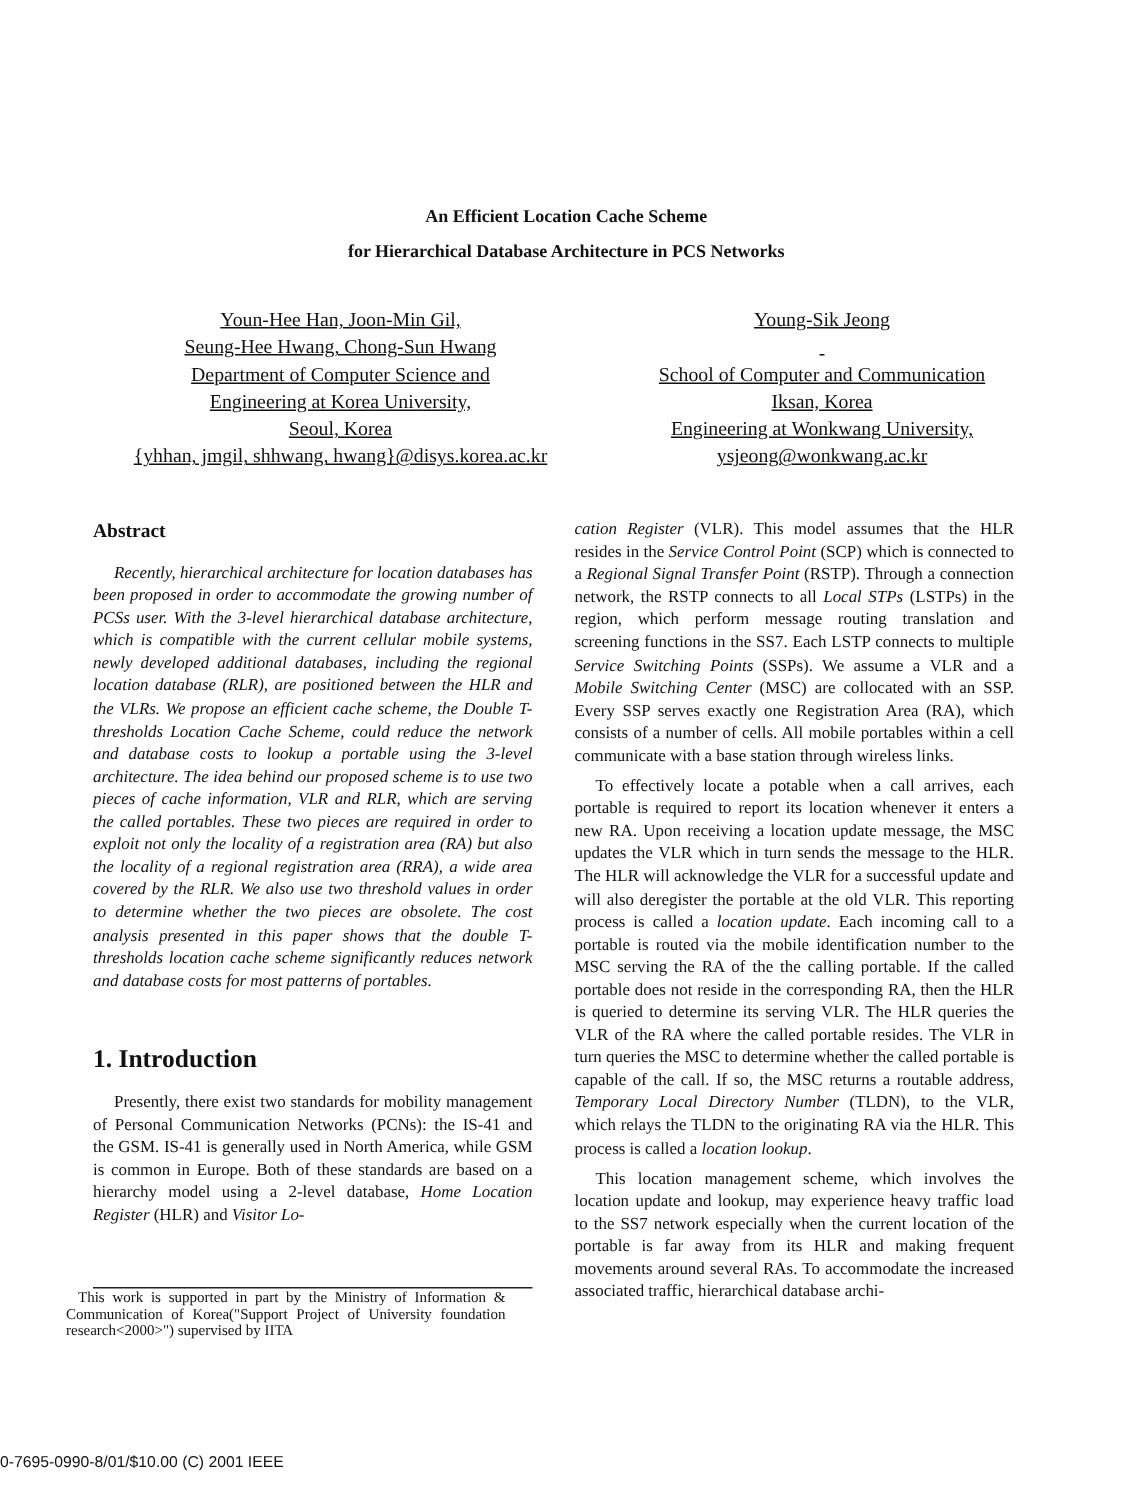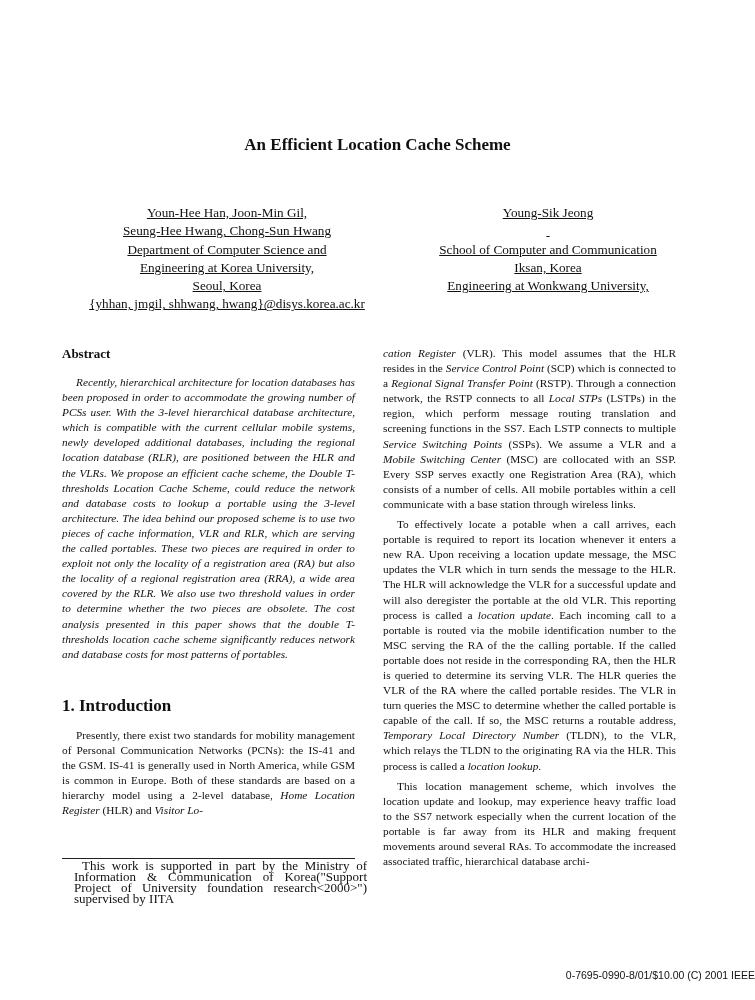--- a/index.html
+++ b/index.html
@@ -1,57 +1,59 @@
 <!DOCTYPE html>
 <html><head>
 <meta charset="utf-8">
 <style>
   html, body { margin: 0; padding: 0; background: #ffffff; }
   body { width: 755px; height: 1000px; position: relative; overflow: hidden; color: #111; font-family: "Liberation Serif", serif; }
-  .title { position: absolute; top: 133px; left: 0; width: 755px; text-align: center; font-weight: bold; font-size: 17px; line-height: 23px; }
+  .title { position: absolute; top: 133px; left: 0; width: 755px; text-align: center; font-weight: bold; font-size: 12px; line-height: 23px; }
   .authors { position: absolute; top: 204px; font-size: 13.2px; line-height: 18.3px; text-align: center; }
   .authors.left { left: 62px; width: 330px; }
   .authors.right { left: 398px; width: 300px; }
   .authors .line { display: block; white-space: nowrap; text-decoration: underline; }
   .col { position: absolute; top: 346px; width: 293px; font-size: 11.3px; line-height: 15.1px; }
   .col.left { left: 62px; }
   .col.right { left: 383px; top: 346px; }
   .h-abstract { text-align: left; font-weight: bold; font-size: 13px; margin: 0 0 13px 0; line-height: 16px; }
   .abstract { font-style: italic; text-align: justify; text-indent: 14px; margin: 0; hyphens: manual; }
   .h-intro { font-weight: bold; font-size: 17px; line-height: 16px; margin: 36px 0 14px 0; }
   p { margin: 0; text-align: justify; text-indent: 14px; }
   p + p { margin-top: 5px; }
   .noindent { text-indent: 0; }
   em { font-style: italic; }
   .footnote-rule { position: absolute; left: 62px; top: 858px; width: 293px; border-top: 1px solid #222; }
-  .footnote { position: absolute; left: 74px; top: 860px; width: 293px; font-size: 13px; line-height: 11px; text-align: justify; text-indent: 8px; }
-  .copyright { position: absolute; top: 969px; left: 0; width: 755px; text-align: right; font-family: "Liberation Sans", sans-serif; font-size: 10.5px; }
+  .footnote { position: absolute; left: 44px; top: 860px; width: 293px; font-size: 10px; line-height: 11px; text-align: justify; text-indent: 8px; }
+  .copyright { position: absolute; top: 969px; left: 0; width: 755px; text-align: left; font-family: "Liberation Sans", sans-serif; font-size: 10.5px; }
 </style>
 </head>
 <body>
 
 <div class="title">
   <div>An Efficient Location Cache Scheme</div>
+  <div>for Hierarchical Database Architecture in PCS Networks</div>
 </div>
 
 <div class="authors left">
   <span class="line">Youn-Hee Han, Joon-Min Gil,</span>
   <span class="line">Seung-Hee Hwang, Chong-Sun Hwang</span>
   <span class="line">Department of Computer Science and</span>
   <span class="line">Engineering at Korea University,</span>
   <span class="line">Seoul, Korea</span>
   <span class="line">{yhhan, jmgil, shhwang, hwang}@disys.korea.ac.kr</span>
 </div>
 
 <div class="authors right">
   <span class="line">Young-Sik Jeong</span>
   <span class="line">&nbsp;</span>
   <span class="line">School of Computer and Communication</span>
   <span class="line">Iksan, Korea</span>
   <span class="line">Engineering at Wonkwang University,</span>
+  <span class="line">ysjeong@wonkwang.ac.kr</span>
 </div>
 
 <div class="col left">
   <div class="h-abstract">Abstract</div>
   <p class="abstract">Recently, hierarchical architecture for location databases has been proposed in order to accommo­date the growing number of PCSs user. With the 3-level hierarchical database architecture, which is compatible with the current cellular mobile systems, newly developed additional databases, including the regional location database (RLR), are positioned between the HLR and the VLRs. We propose an efficient cache scheme, the Double T-thresholds Location Cache Scheme, could reduce the network and database costs to lookup a portable using the 3-level architecture. The idea behind our proposed scheme is to use two pieces of cache information, VLR and RLR, which are serving the called portables. These two pieces are required in order to exploit not only the locality of a registration area (RA) but also the locality of a regional registration area (RRA), a wide area covered by the RLR. We also use two threshold values in order to determine whether the two pieces are obsolete. The cost analysis presented in this paper shows that the double T-thresholds location cache scheme significantly reduces network and database costs for most patterns of portables.</p>
 
   <div class="h-intro">1. Introduction</div>
   <p><span>Presently, there exist two standards for mobility man­agement of Personal Communication Networks (PCNs): the IS-41 and the GSM. IS-41 is generally used in North America, while GSM is common in Europe. Both of these standards are based on a hierarchy model using a 2-level database, </span><em>Home Location Register</em><span> (HLR) and </span><em>Visitor Lo-</em></p>
 </div>
 

